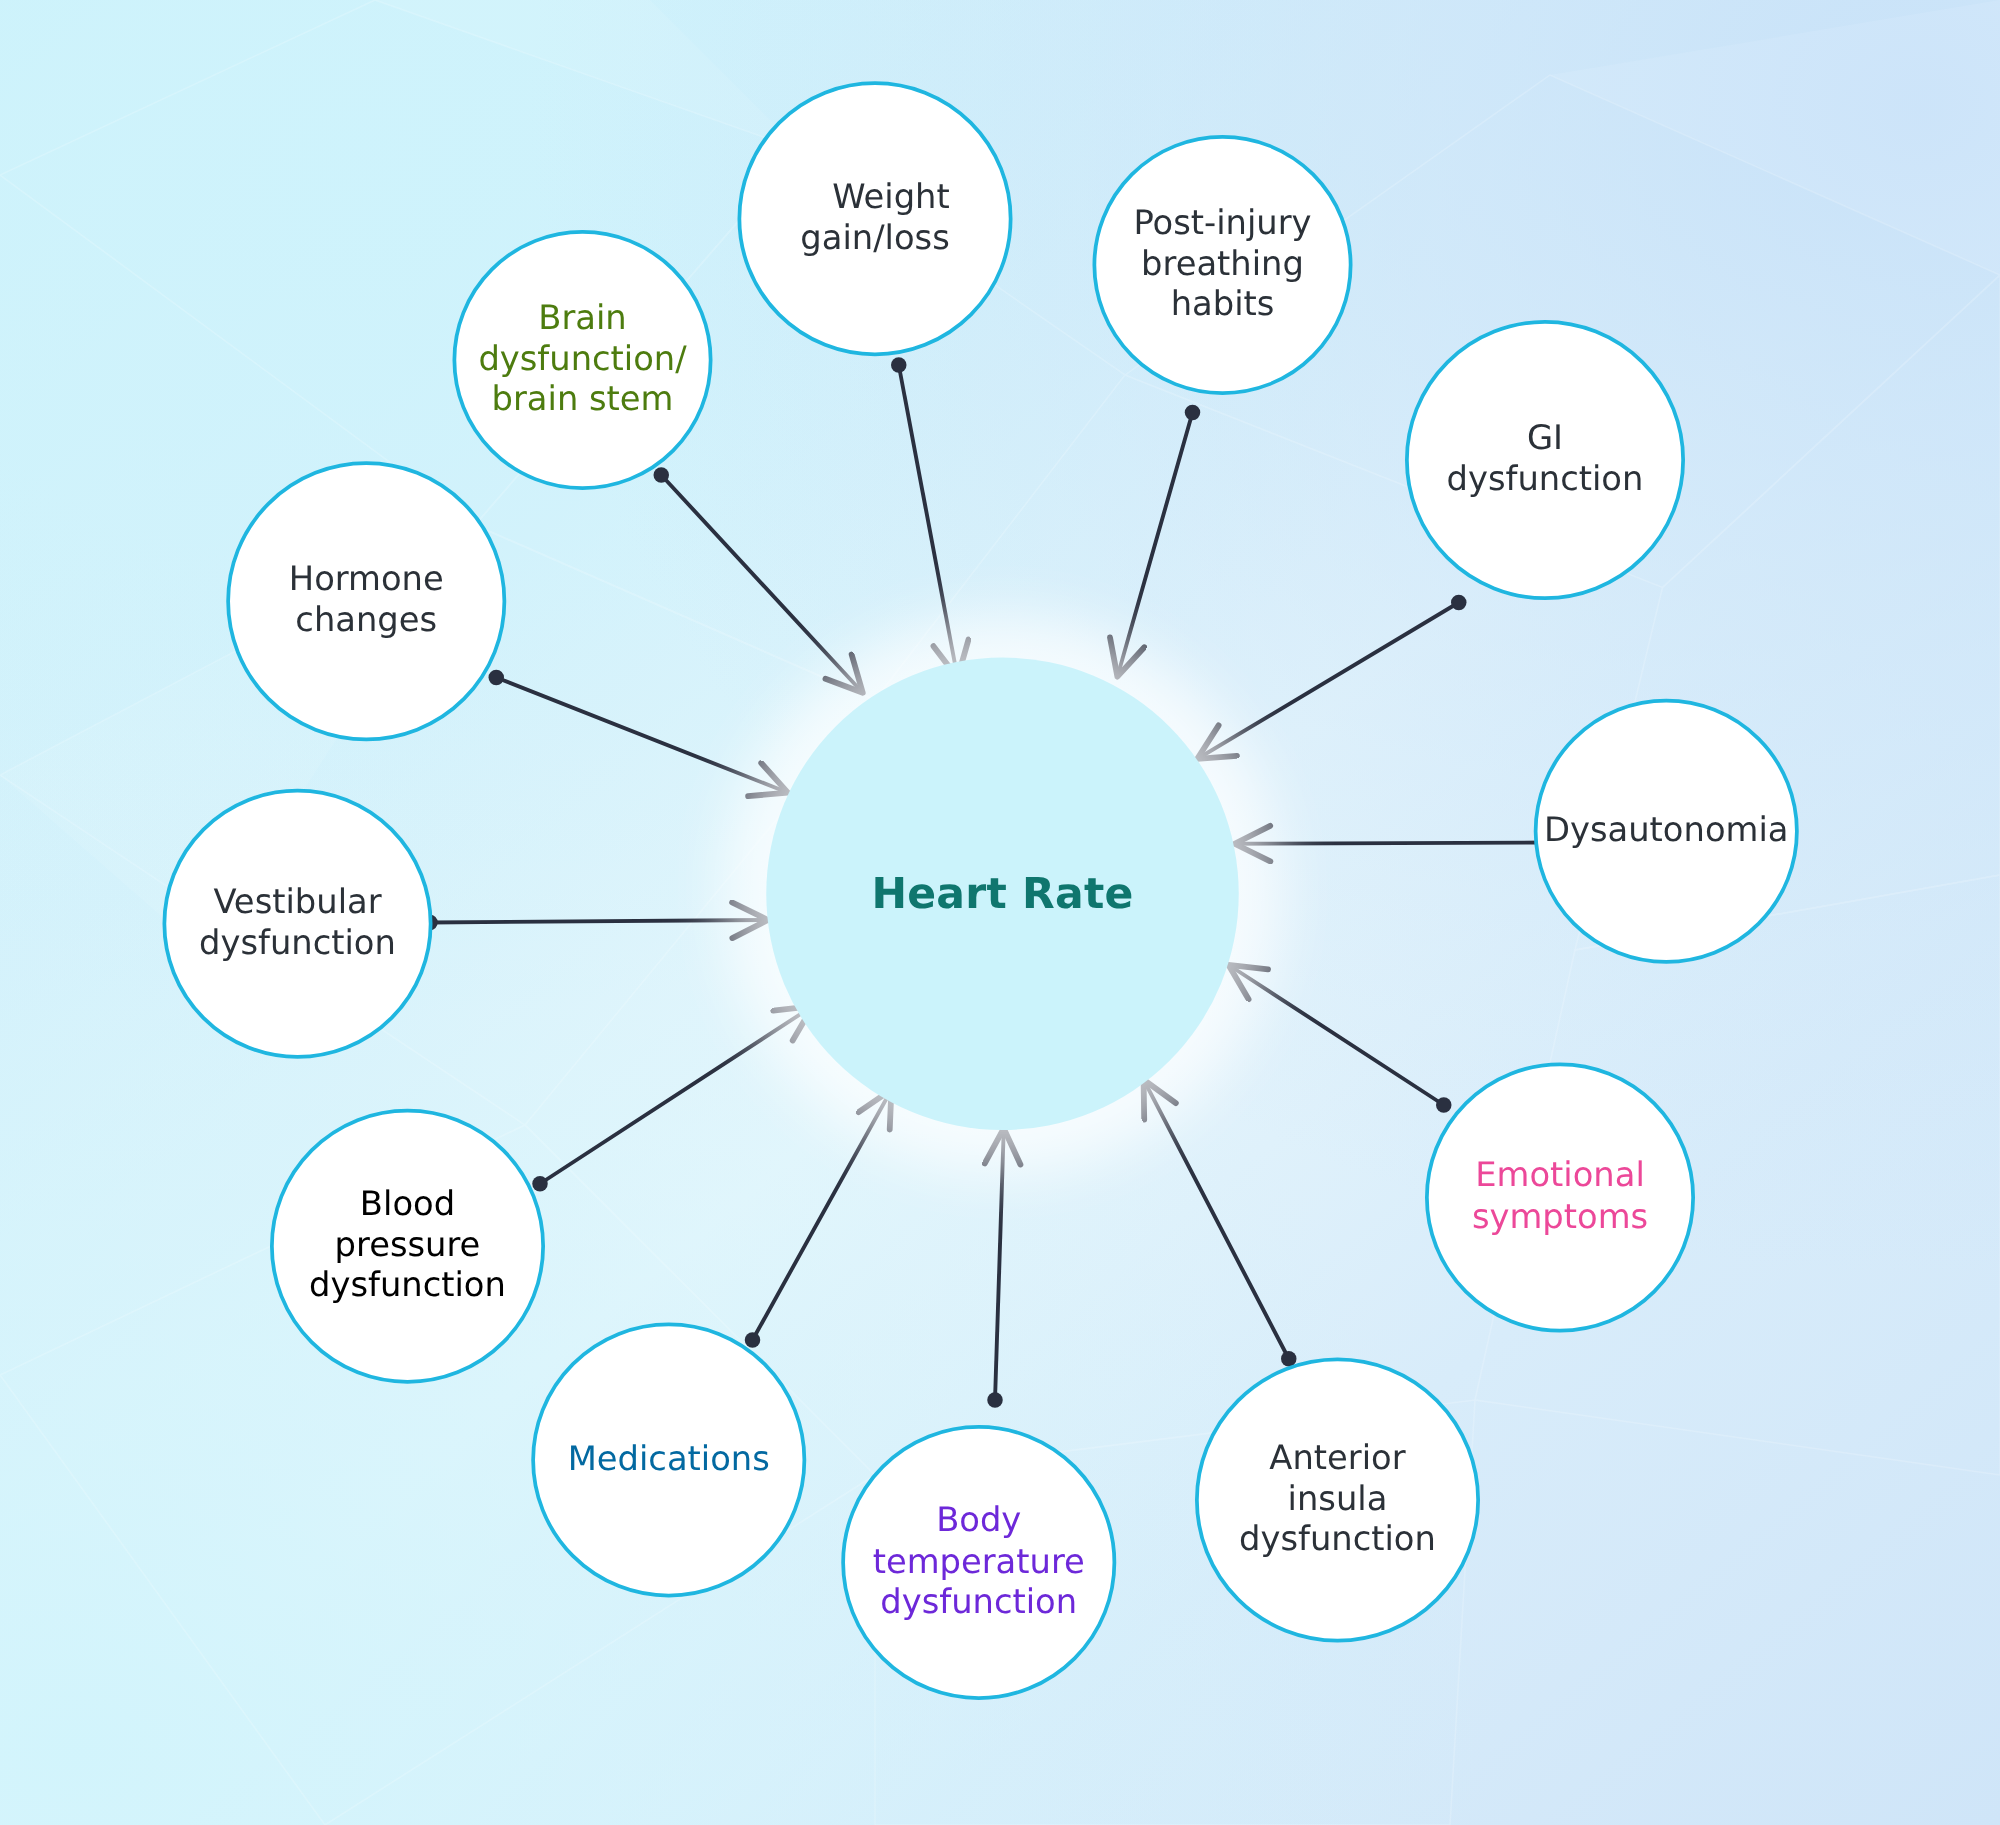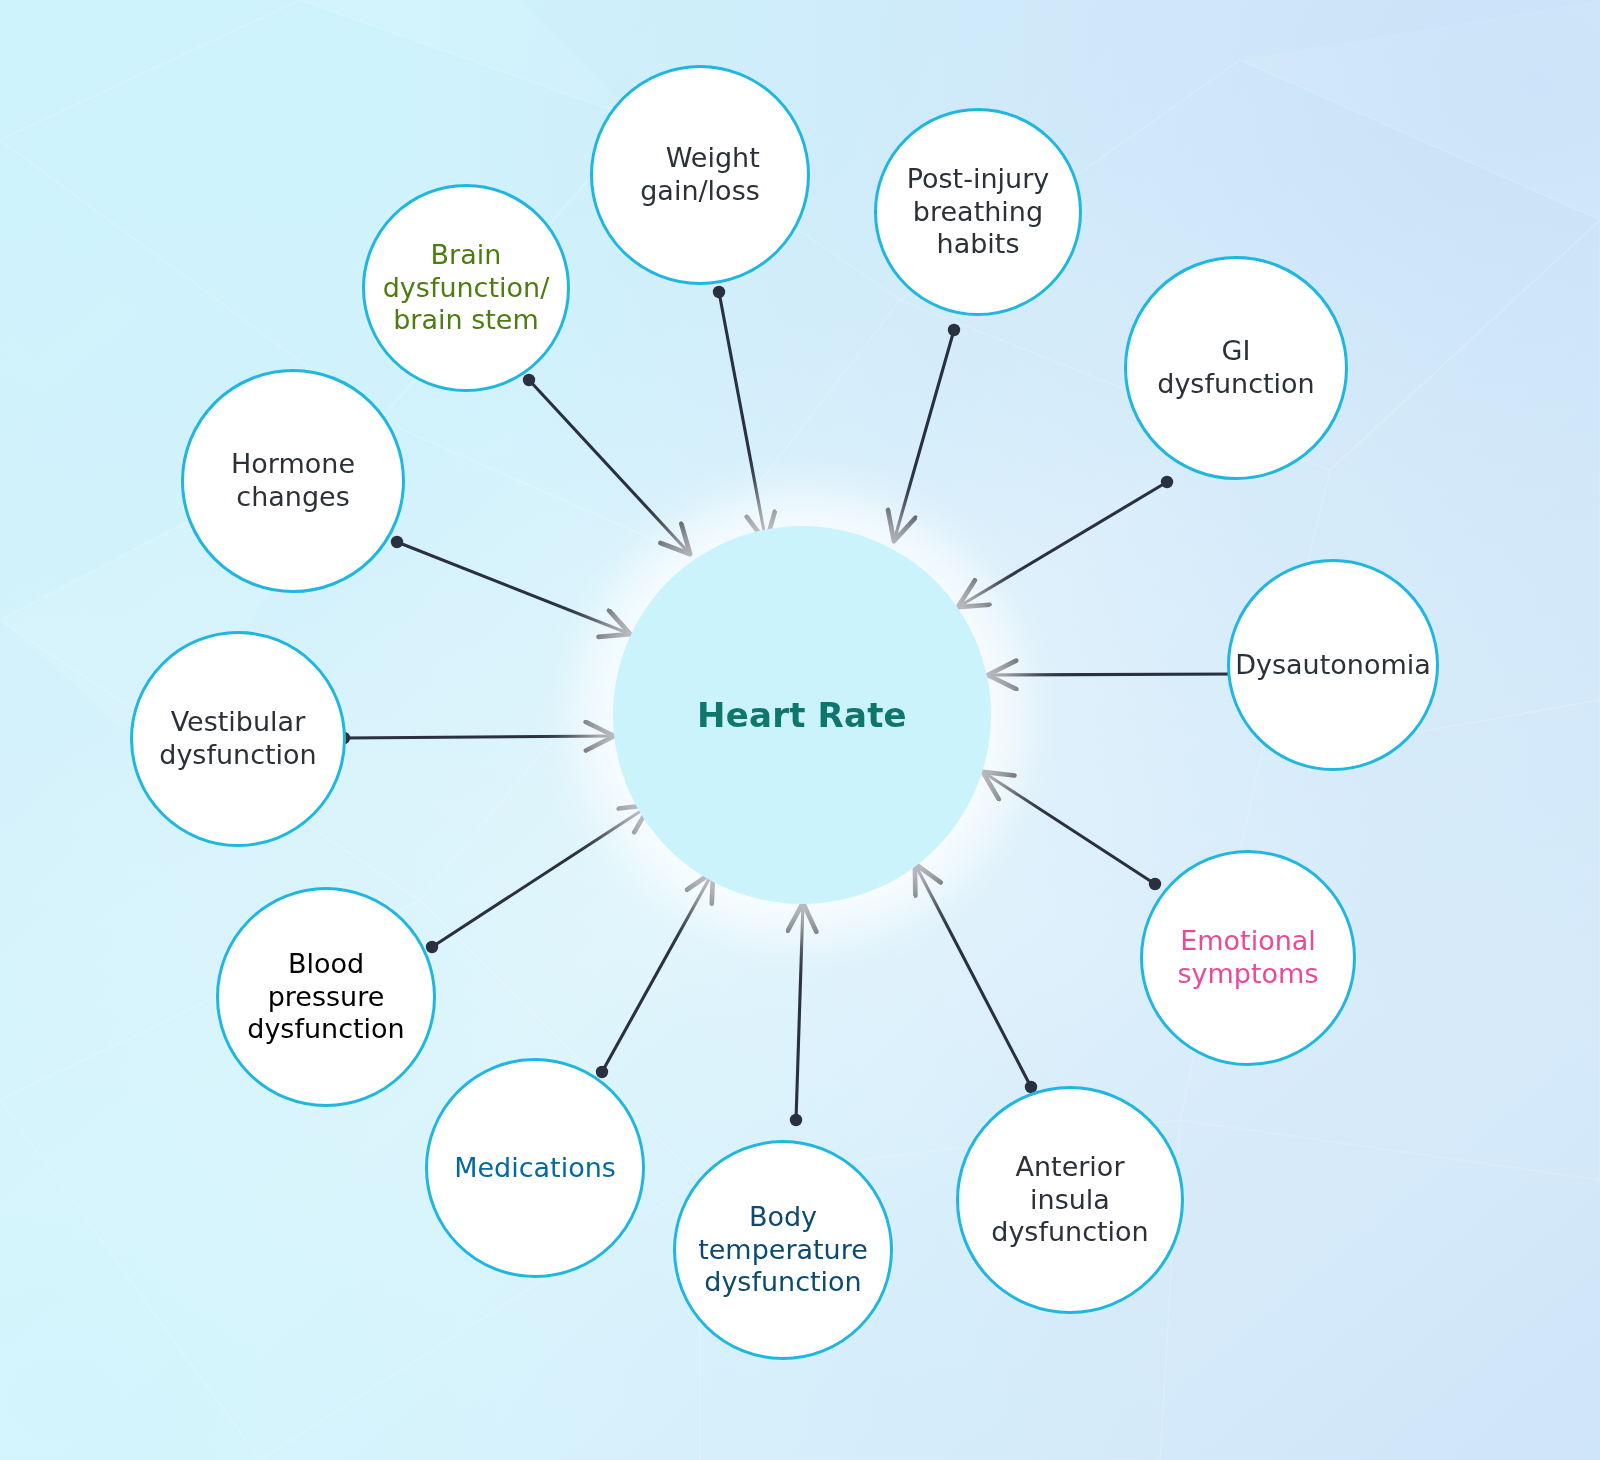--- a/index.html
+++ b/index.html
@@ -153,21 +153,21 @@
       <div class="node" style="left: 1140px; top: 850px; width: 216px; height: 216px; border-color: rgb(31, 182, 224); background: rgb(255, 255, 255);">
         <span class="node-label" style="color: #ec4899;">Emotional
 symptoms</span>
       </div>
       <div class="node" style="left: 956px; top: 1086px; width: 228px; height: 228px; border-color: rgb(31, 182, 224); background: rgb(255, 255, 255);">
         <span class="node-label" style="color: rgb(43, 49, 56);">Anterior
 insula
 dysfunction</span>
       </div>
       <div class="node" style="left: 673px; top: 1140px; width: 220px; height: 220px; border-color: rgb(31, 182, 224); background: rgb(255, 255, 255);">
-        <span class="node-label" style="color: #0c4a6e;">Body
+        <span class="node-label" style="color: #6d28d9;">Body
 temperature
 dysfunction</span>
       </div>
       <div class="node" style="left: 425px; top: 1058px; width: 220px; height: 220px; border-color: rgb(31, 182, 224); background: rgb(255, 255, 255);">
         <span class="node-label" style="color: #0369a1;">Medications</span>
       </div>
       <div class="node" style="left: 216px; top: 887px; width: 220px; height: 220px; border-color: rgb(31, 182, 224); background: rgb(255, 255, 255);">
         <span class="node-label" style="color: #000000;">Blood
 pressure
 dysfunction</span>

